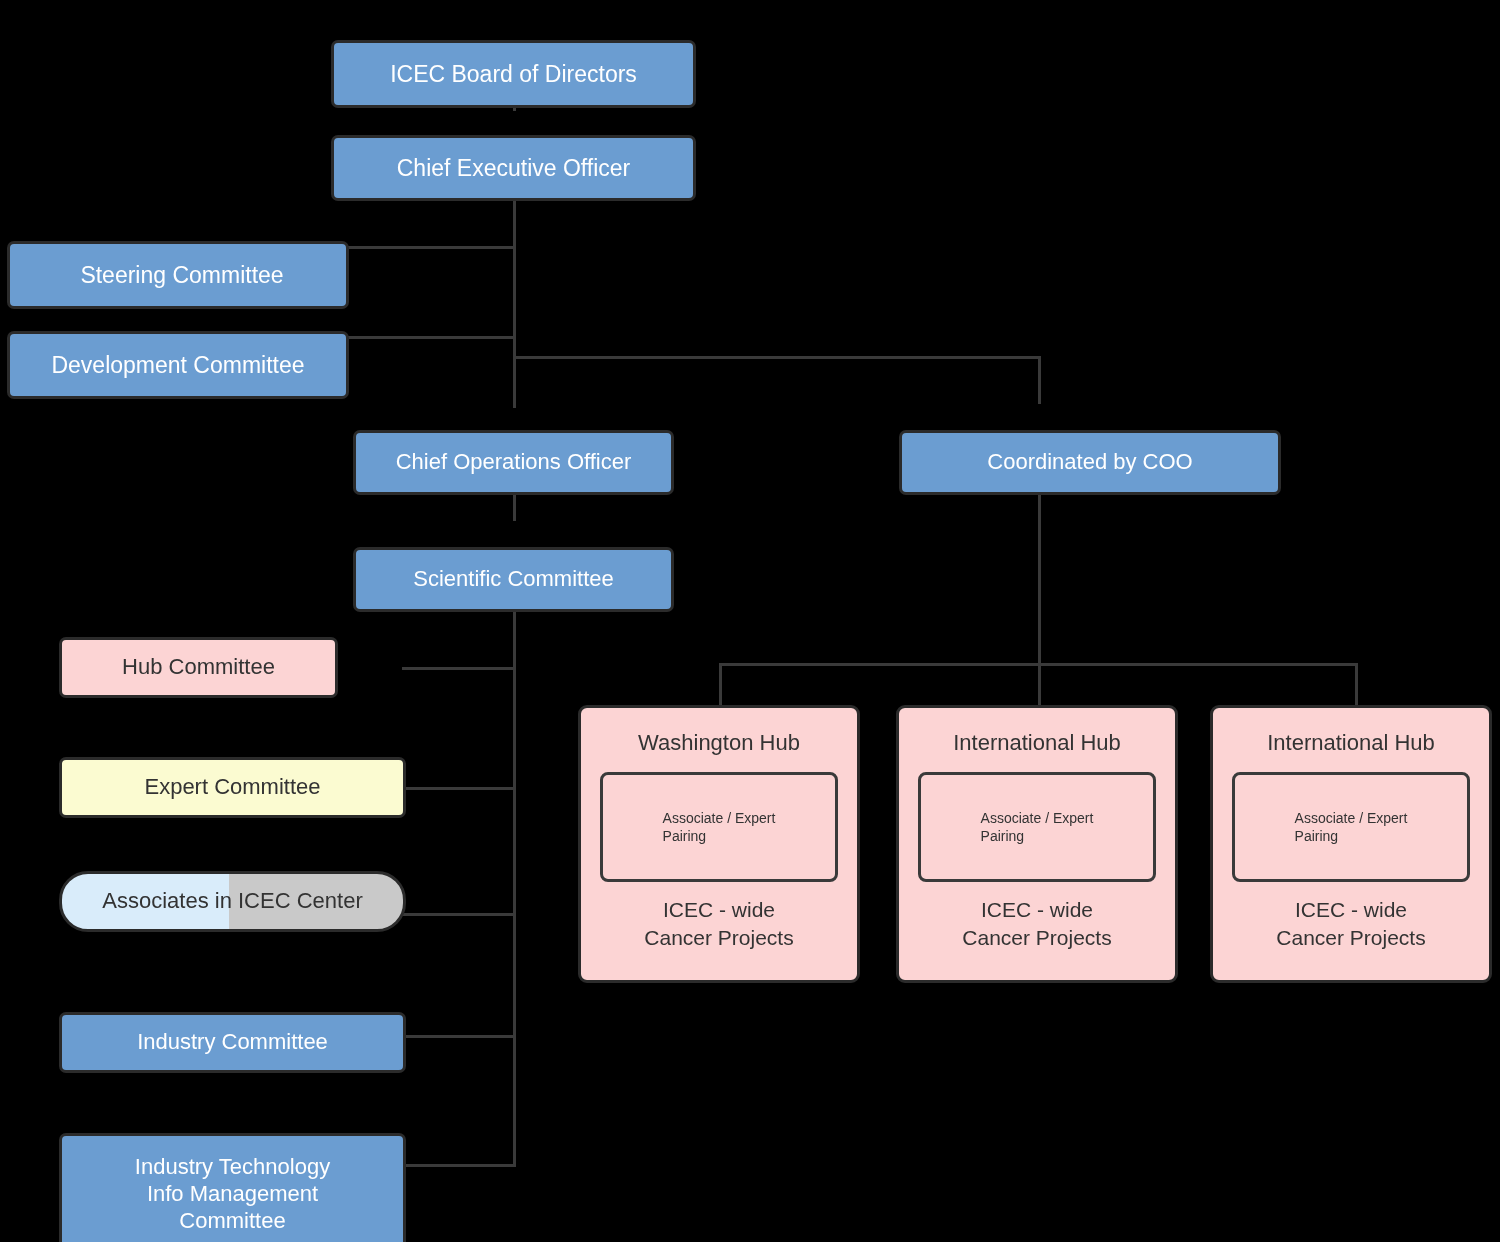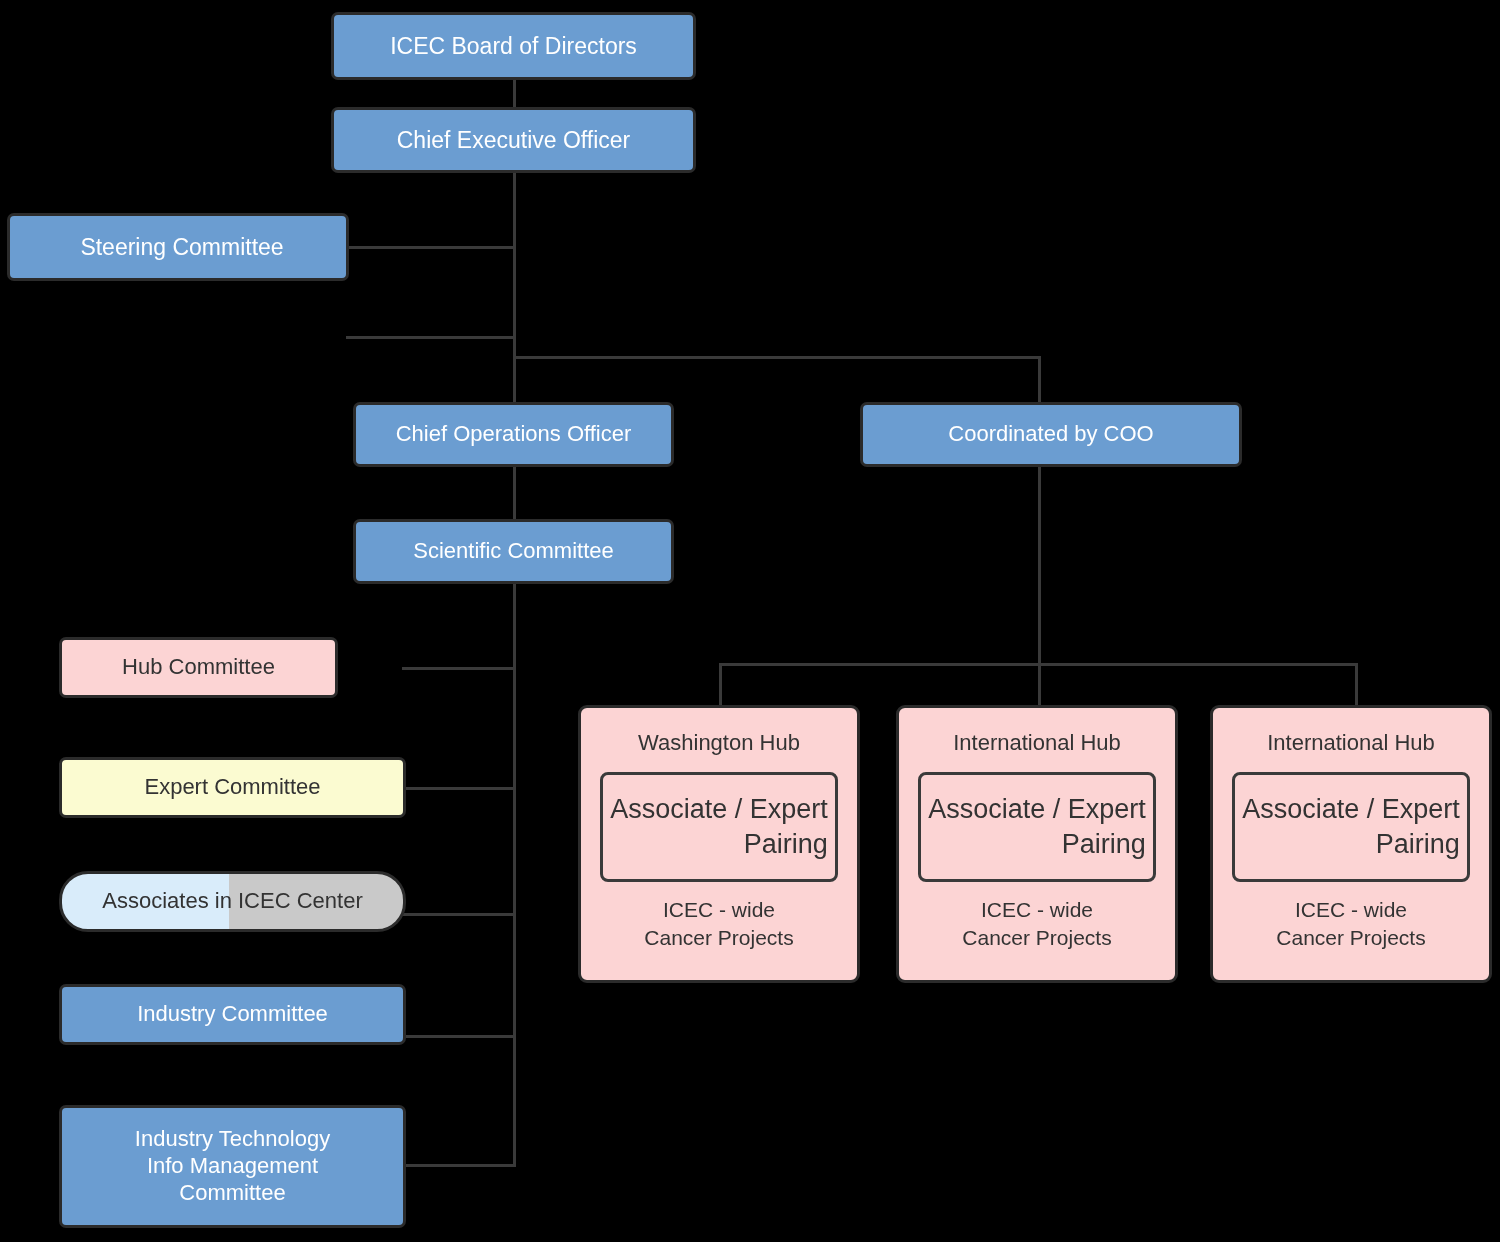--- a/index.html
+++ b/index.html
@@ -35,20 +35,21 @@
     align-items: center;
     justify-content: center;
     text-align: center;
     line-height: 1.22;
     z-index: 5;
   }
 
   .node.blue {
     background: #6b9dd1;
     color: #ffffff;
+    margin-top: 28px;
   }
   .node.pink {
     background: #fcd4d4;
     color: #333333;
   }
   .node.yellow {
     background: #fbfbd1;
     color: #333333;
   }
   .node.split {
@@ -87,22 +88,22 @@
     box-sizing: border-box;
     margin-top: 16px;
     width: 86%;
     height: 110px;
     border: 3px solid #3a3a3a;
     border-radius: 8px;
     background: #fcd4d4;
     display: flex;
     align-items: center;
     justify-content: center;
-    text-align: right;
-    font-size: 27px;
+    text-align: left;
+    font-size: 14px;
     line-height: 1.3;
     white-space: pre-line;
   }
   .hub-footer {
     margin-top: 14px;
     font-size: 21px;
     text-align: center;
     line-height: 1.32;
     white-space: pre-line;
   }
@@ -144,26 +145,29 @@
   </div>
 
   <div class="node blue" style="left:331px; top:107px; width:365px; height:66px; font-size:23px;">
     <span class="label">Chief Executive Officer</span>
   </div>
 
   <div class="node blue" style="left:7px; top:213px; width:342px; height:68px; font-size:23px;padding-left:8px;">
     <span class="label">Steering Committee</span>
   </div>
 
+  <div class="node blue" style="left:7px; top:303px; width:342px; height:68px; font-size:23px;">
+    <span class="label">Development Committee</span>
+  </div>
 
   <div class="node blue" style="left:353px; top:402px; width:321px; height:65px; font-size:22px;">
     <span class="label">Chief Operations Officer</span>
   </div>
 
-  <div class="node blue" style="left:860px; top:402px; width:382px; height:65px; font-size:22px;">
+  <div class="node blue" style="left:899px; top:402px; width:382px; height:65px; font-size:22px;">
     <span class="label">Coordinated by COO</span>
   </div>
 
   <div class="node blue" style="left:353px; top:519px; width:321px; height:65px; font-size:22px;">
     <span class="label">Scientific Committee</span>
   </div>
 
   <div class="node pink" style="left:59px; top:637px; width:279px; height:61px; font-size:22px;">
     <span class="label">Hub Committee</span>
   </div>

